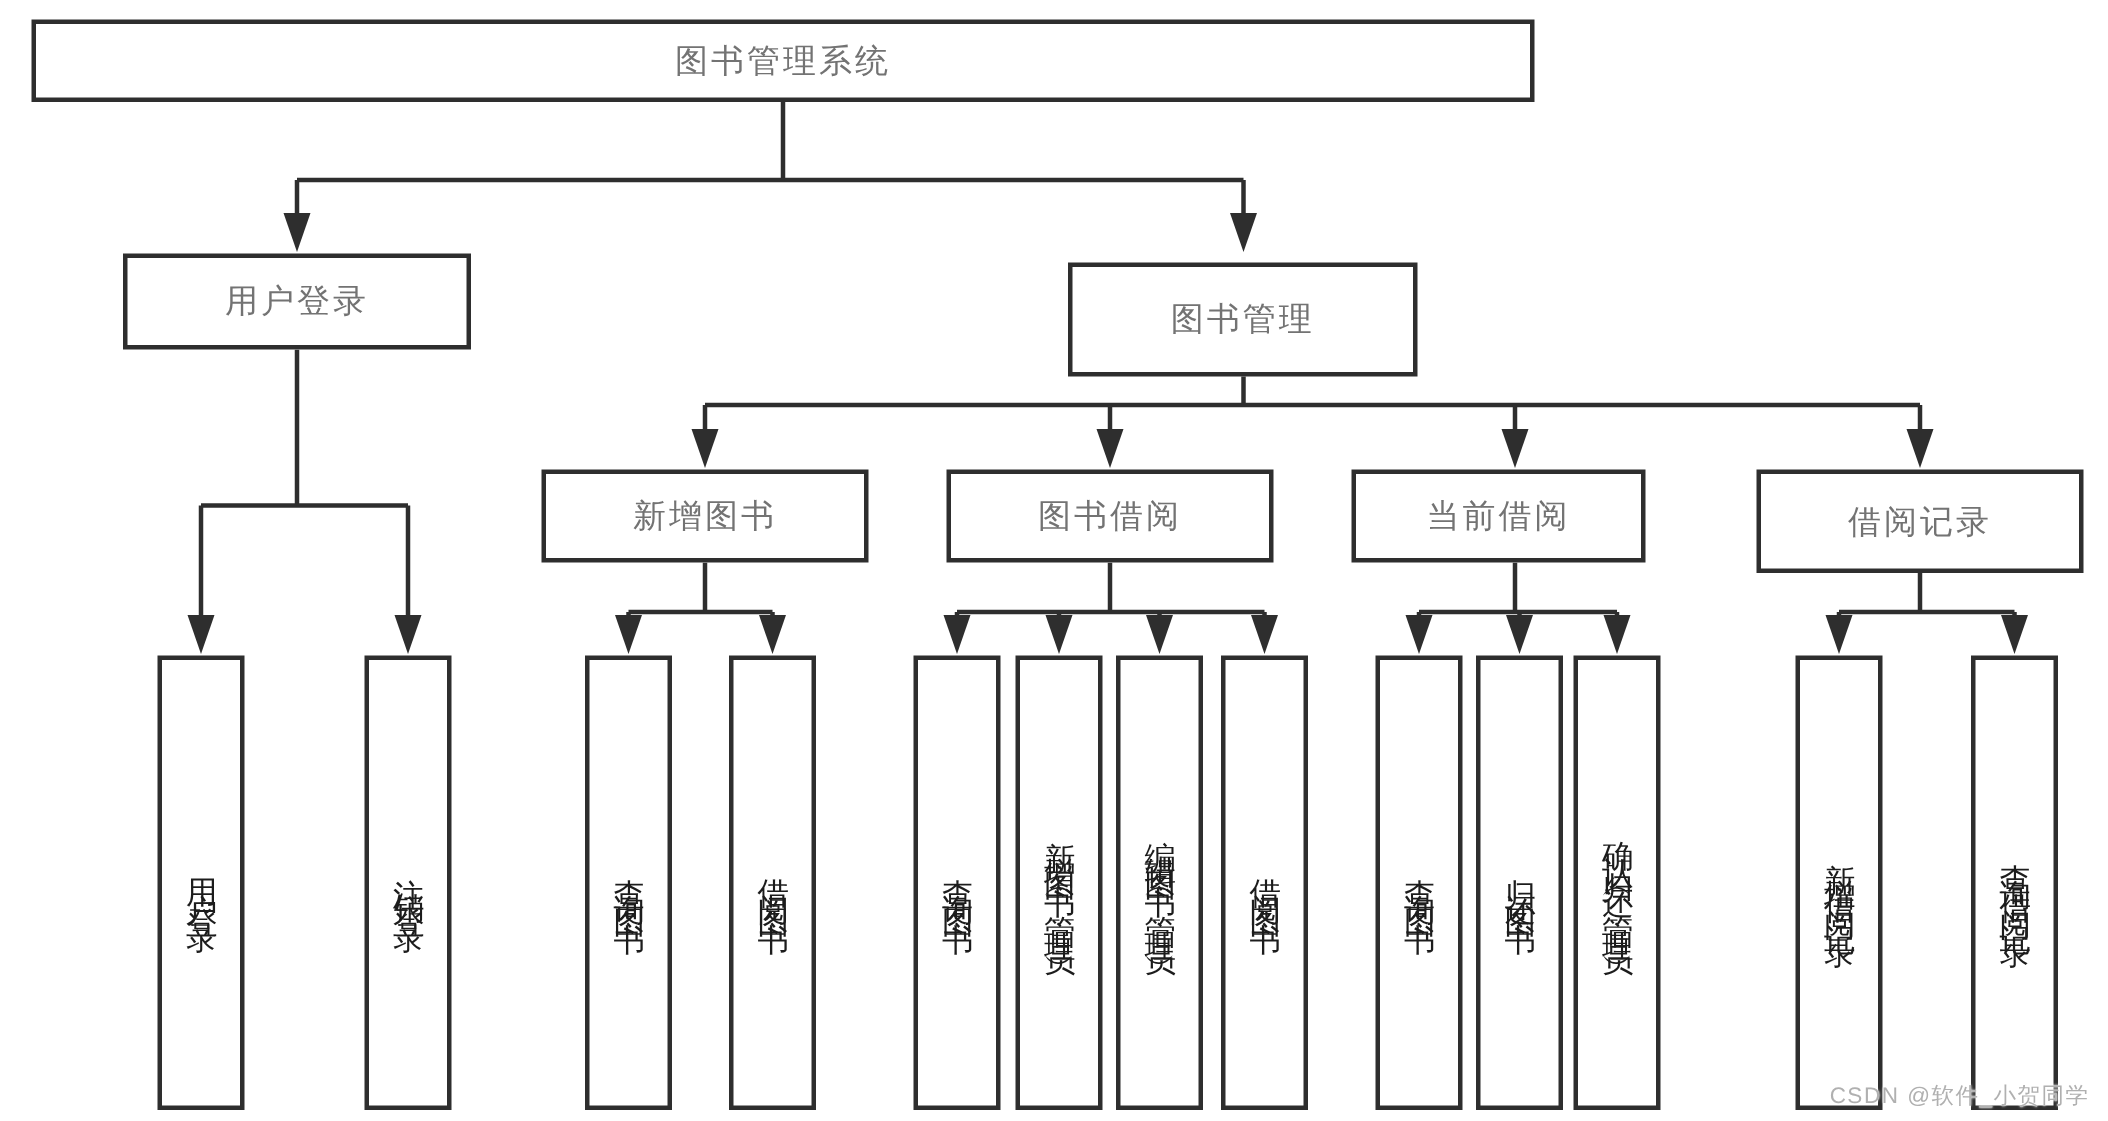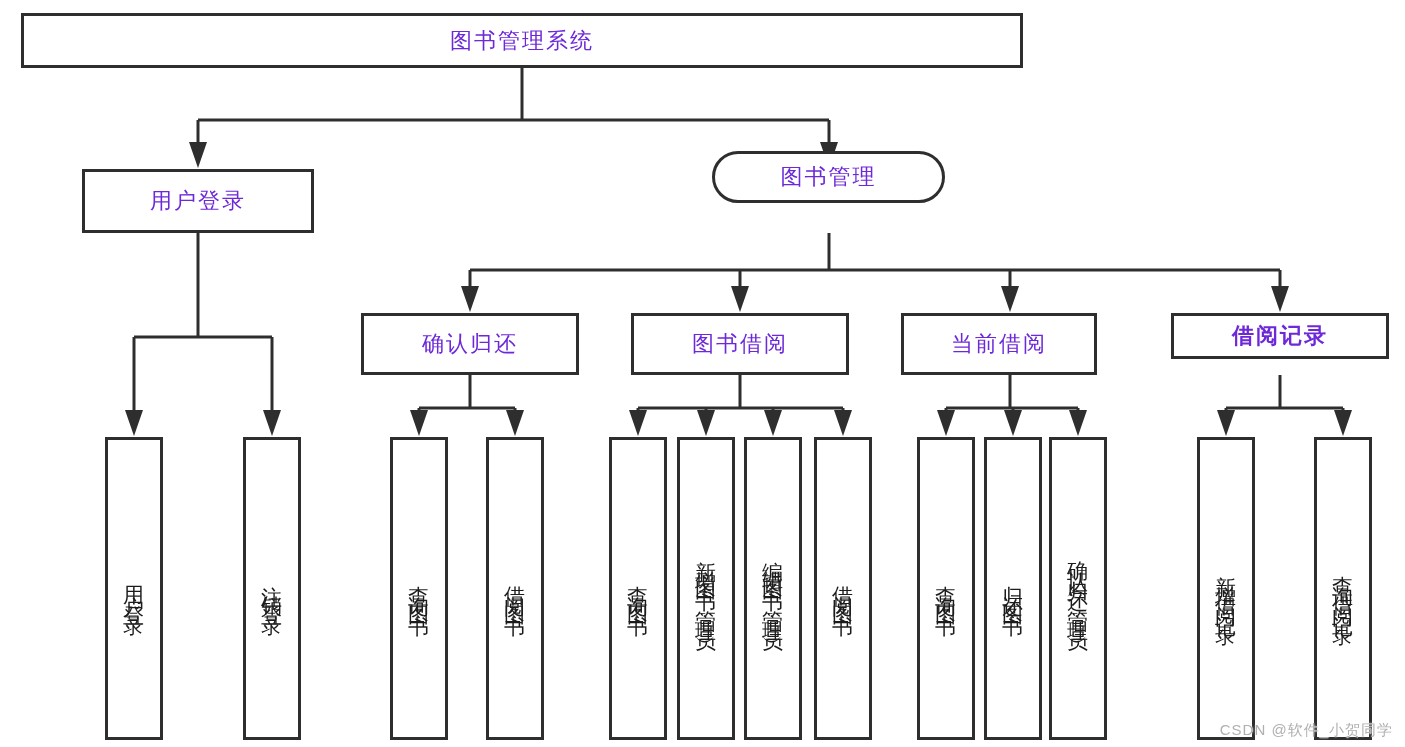--- a/index.html
+++ b/index.html
@@ -21,21 +21,21 @@
   }
   .hbox {
     position: absolute;
     background: #ffffff;
     border: 3px solid #2e2e2e;
     display: flex;
     align-items: center;
     justify-content: center;
     font-size: 22px;
     letter-spacing: 2px;
-    color: #6d28d9;
+    color: #737373;
     white-space: nowrap;
   }
   .leaf {
     position: absolute;
     top: 437px;
     width: 58px;
     height: 303px;
     background: #ffffff;
     border: 3px solid #2e2e2e;
     display: flex;
@@ -133,34 +133,34 @@
     </g>
   </svg>
 
   <div class="hbox" style="left:21px; top:13px; width:1002px; height:55px;">
     <span>图书管理系统</span>
   </div>
 
   <div class="hbox" style="left:82px; top:169px; width:232px; height:64px;">
     <span>用户登录</span>
   </div>
-  <div class="hbox" style="left:712px; top:151px; width:233px; height:52px;border-radius:29px;">
+  <div class="hbox" style="left:712px; top:175px; width:233px; height:76px;">
     <span>图书管理</span>
   </div>
 
   <div class="hbox" style="left:361px; top:313px; width:218px; height:62px;">
-    <span>确认归还</span>
+    <span>新增图书</span>
   </div>
   <div class="hbox" style="left:631px; top:313px; width:218px; height:62px;justify-content:center;">
     <span>图书借阅</span>
   </div>
   <div class="hbox" style="left:901px; top:313px; width:196px; height:62px;">
     <span>当前借阅</span>
   </div>
-  <div class="hbox" style="left:1171px; top:313px; width:218px; height:46px;font-weight:bold;">
+  <div class="hbox" style="left:1171px; top:313px; width:218px; height:69px;">
     <span>借阅记录</span>
   </div>
 
   <div class="leaf" style="left:105px;">
     <span class="vtext">用户登录</span>
   </div>
   <div class="leaf" style="left:243px;">
     <span class="vtext">注销登录</span>
   </div>
 

